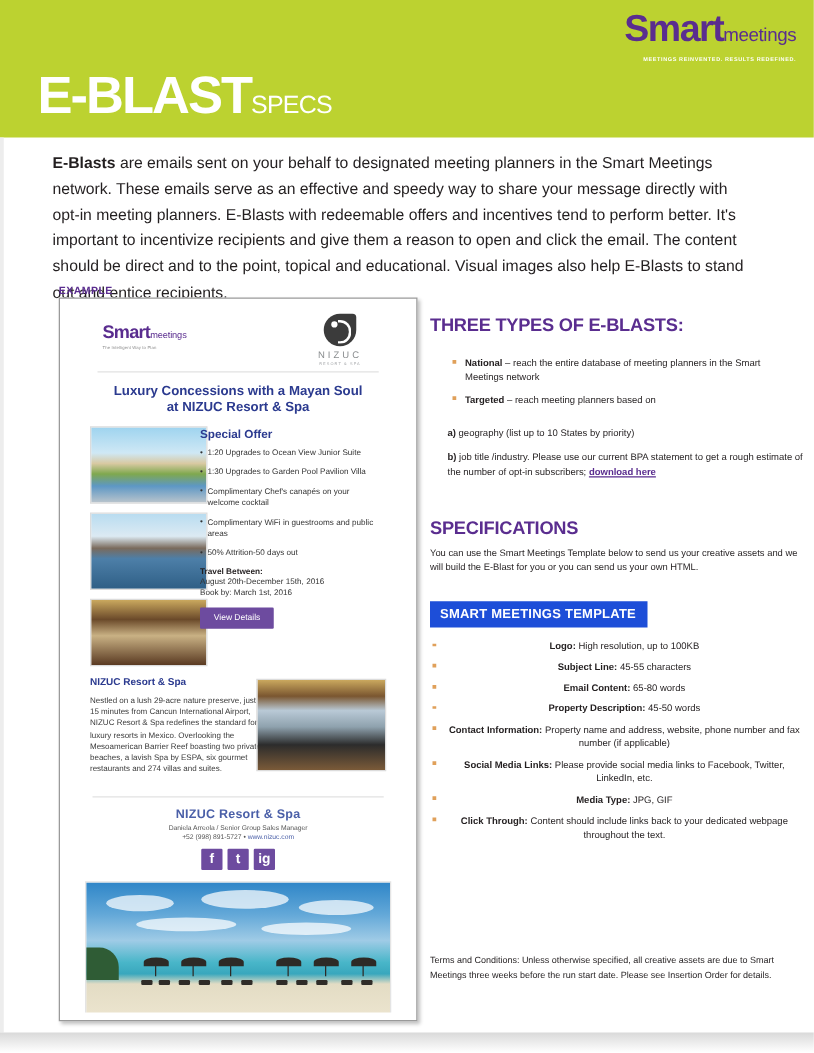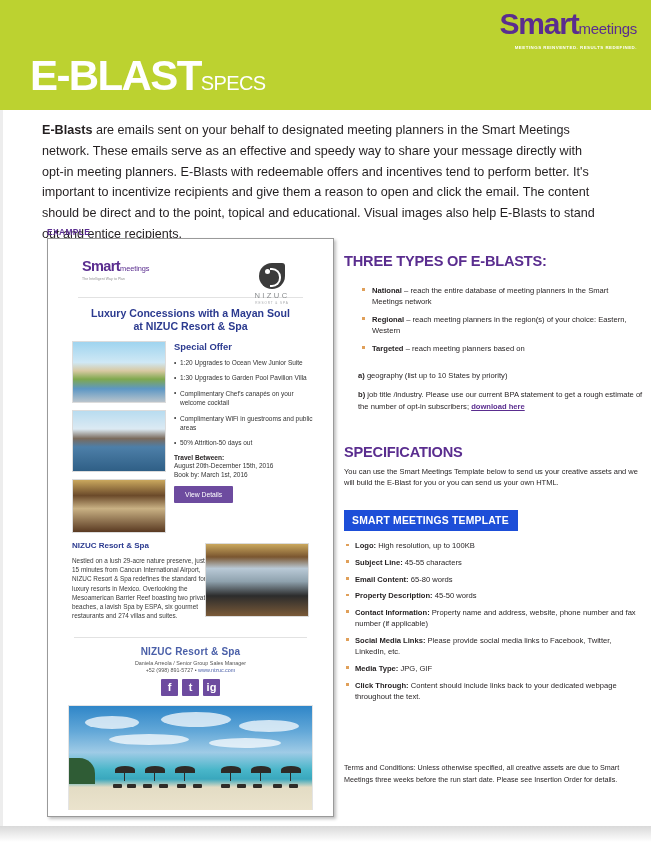--- a/index.html
+++ b/index.html
@@ -22,42 +22,42 @@
   
   .example-label{position:absolute;left:47px;top:227px;font-size:8.4px;font-weight:bold;color:#5a2d8f;letter-spacing:0.4px;}
   .email-panel{position:absolute;left:47px;top:238px;width:285px;height:577px;background:#ffffff;border:1px solid #9a9a9a;box-shadow:2px 2px 3px rgba(0,0,0,0.25);}
   .email-inner{position:absolute;left:8px;top:6px;width:269px;height:565px;background:#fff;overflow:hidden;}
 
   .em-logos{position:relative;height:52px;}
   .em-sm{position:absolute;left:26px;top:14px;}
   .em-sm .l1{font-size:14.5px;font-weight:bold;color:#5a2d8f;letter-spacing:-0.6px;line-height:15px;white-space:nowrap;}
   .em-sm .l1 .lt{font-size:7.4px;font-weight:normal;letter-spacing:-0.1px;}
   .em-sm .l2{font-size:3.4px;color:#8e8e8e;margin-top:1px;white-space:nowrap;letter-spacing:0.1px;}
-  .em-nz{position:absolute;right:22px;top:18px;text-align:center;width:62px;}
+  .em-nz{position:absolute;right:22px;top:6px;text-align:center;width:62px;}
   .nz-mark{width:26px;height:26px;margin:0 auto;position:relative;}
   .nz-mark .blob{position:absolute;left:0;top:0;width:26px;height:26px;background:#3b3b3b;border-radius:13px 3px 13px 13px;}
   .nz-mark .dot1{position:absolute;left:6px;top:6px;width:5px;height:5px;background:#fff;border-radius:50%;}
   .nz-mark .swoosh{position:absolute;left:11px;top:5px;width:9px;height:15px;border:2.2px solid #fff;border-left:none;border-top-right-radius:9px;border-bottom-right-radius:9px;}
   .nz-name{font-size:7.6px;letter-spacing:2.4px;color:#8a8d8f;margin-top:2px;}
   .nz-sub{font-size:3.1px;letter-spacing:0.9px;color:#a7a9ac;margin-top:1px;}
   .em-rule{height:1px;background:#e2e2e2;margin:0 22px;}
 
   .em-head{text-align:center;font-size:10.6px;font-weight:bold;color:#2b3a8f;line-height:13px;padding:9px 16px 8px;}
 
   .em-offerrow{position:relative;padding:0 0 0 0;height:196px;}
   .em-photos{position:absolute;left:16px;top:0;width:92px;}
   .photo{width:92px;border:1px solid #dcdcdc;margin-bottom:7px;display:block;}
   .ph1{height:60px;background:
      linear-gradient(to bottom,#9fd4ef 0%,#cfe8f5 34%,#d8c9a2 48%,#7fa84e 62%,#5d97c4 78%,#b9c4cc 100%);}
   .ph2{height:60px;background:
      linear-gradient(to bottom,#b8dcf0 0%,#dceaf3 30%,#7a6a5c 46%,#4d7fa8 60%,#2f5f86 100%);}
   .ph3{height:52px;background:
      linear-gradient(to bottom,#caa85e 0%,#6b4a2a 30%,#c9b184 55%,#5a3a22 100%);}
 
-  .em-offer{position:absolute;left:118px;top:0;width:142px;}
+  .em-offer{position:absolute;left:104px;top:0;width:142px;}
   .em-offer h4{margin:0 0 6px 0;font-size:9.4px;color:#2b3a8f;font-weight:bold;}
   .em-offer ul{margin:0;padding:0;list-style:none;}
   .em-offer li{font-size:6.5px;line-height:9.4px;color:#333;margin-bottom:6px;padding-left:6px;position:relative;}
   .em-offer li:before{content:"•";position:absolute;left:0;top:-0.5px;}
   .tb-title{font-size:6.6px;font-weight:bold;color:#231f20;margin-top:2px;}
   .tb-line{font-size:6.5px;color:#333;line-height:9px;}
   .vd-btn{display:inline-block;margin-top:7px;background:#6d4b9f;color:#fff;font-size:6.8px;padding:5px 11px;border-radius:1px;}
 
   .em-descrow{position:relative;margin-top:4px;height:92px;}
   .em-desc{position:absolute;left:16px;top:0;width:140px;}
@@ -91,21 +91,21 @@
   ul.sq li:before{content:"";position:absolute;left:2px;top:3.2px;width:3px;height:3px;background:#e0a05a;}
   ul.sq li b{font-weight:bold;}
   .sub-ab{font-size:7.6px;line-height:11.4px;color:#231f20;margin:0 0 8px 14px;}
   .sub-ab b{font-weight:bold;}
   .lnk{color:#5a2d8f;font-weight:bold;}
 
   .specs{margin-top:32px;}
   .specs p{font-size:7.5px;line-height:11px;color:#231f20;margin:0;}
   .tpl-bar{display:inline-block;background:#1d4ed8;color:#fff;font-size:10.4px;font-weight:bold;letter-spacing:0.2px;padding:5px 9px 5px 8px;margin:22px 0 9px 0;}
   ul.tpl{list-style:none;margin:0;padding:0;}
-  ul.tpl li{position:relative;padding-left:11px;font-size:7.6px;line-height:11.2px;color:#231f20;margin-bottom:5.5px;}
+  ul.tpl li{position:relative;padding-left:11px;font-size:7.6px;line-height:11.2px;color:#231f20;margin-bottom:5.5px;text-align:center;}
   ul.tpl li:before{content:"";position:absolute;left:2px;top:3.4px;width:2.6px;height:2.6px;background:#e0a05a;}
   ul.tpl li b{font-weight:bold;}
 
   .terms{position:absolute;left:344px;top:762px;width:300px;font-size:7.2px;line-height:11.6px;color:#231f20;}
 
   .page-shadow{position:absolute;left:0;top:826px;width:651px;height:16px;background:linear-gradient(to bottom,#d9d9d9,#ffffff);}
   .left-edge{position:absolute;left:0;top:110px;width:3px;height:716px;background:#ededed;}
 </style>
 </head>
 <body>
@@ -218,21 +218,20 @@
     </div>
 
   </div>
 </div>
 
 <div class="rcol">
 
   <h2 class="h-purple">THREE TYPES OF E-BLASTS:</h2>
   <ul class="sq">
     <li><b>National</b><span> – reach the entire database of meeting planners in the Smart Meetings network</span></li>
-    <li><b>Regional</b><span> – reach meeting planners in the region(s) of your choice: Eastern, Western</span></li>
     <li><b>Targeted</b><span> – reach meeting planners based on</span></li>
   </ul>
   <div class="sub-ab"><b>a)</b><span> geography (list up to 10 States by priority)</span></div>
   <div class="sub-ab"><b>b)</b><span> job title /industry.  Please use our current BPA statement to get a rough estimate of the number of opt-in subscribers; </span><a href="#" class="lnk">download here</a></div>
 
   <div class="specs">
     <h2 class="h-purple">SPECIFICATIONS</h2>
     <p>You can use the Smart Meetings Template below to send us your creative assets and we will build the E-Blast for you or you can send us your own HTML.</p>
     <div class="tpl-bar">SMART MEETINGS TEMPLATE</div>
     <ul class="tpl">

